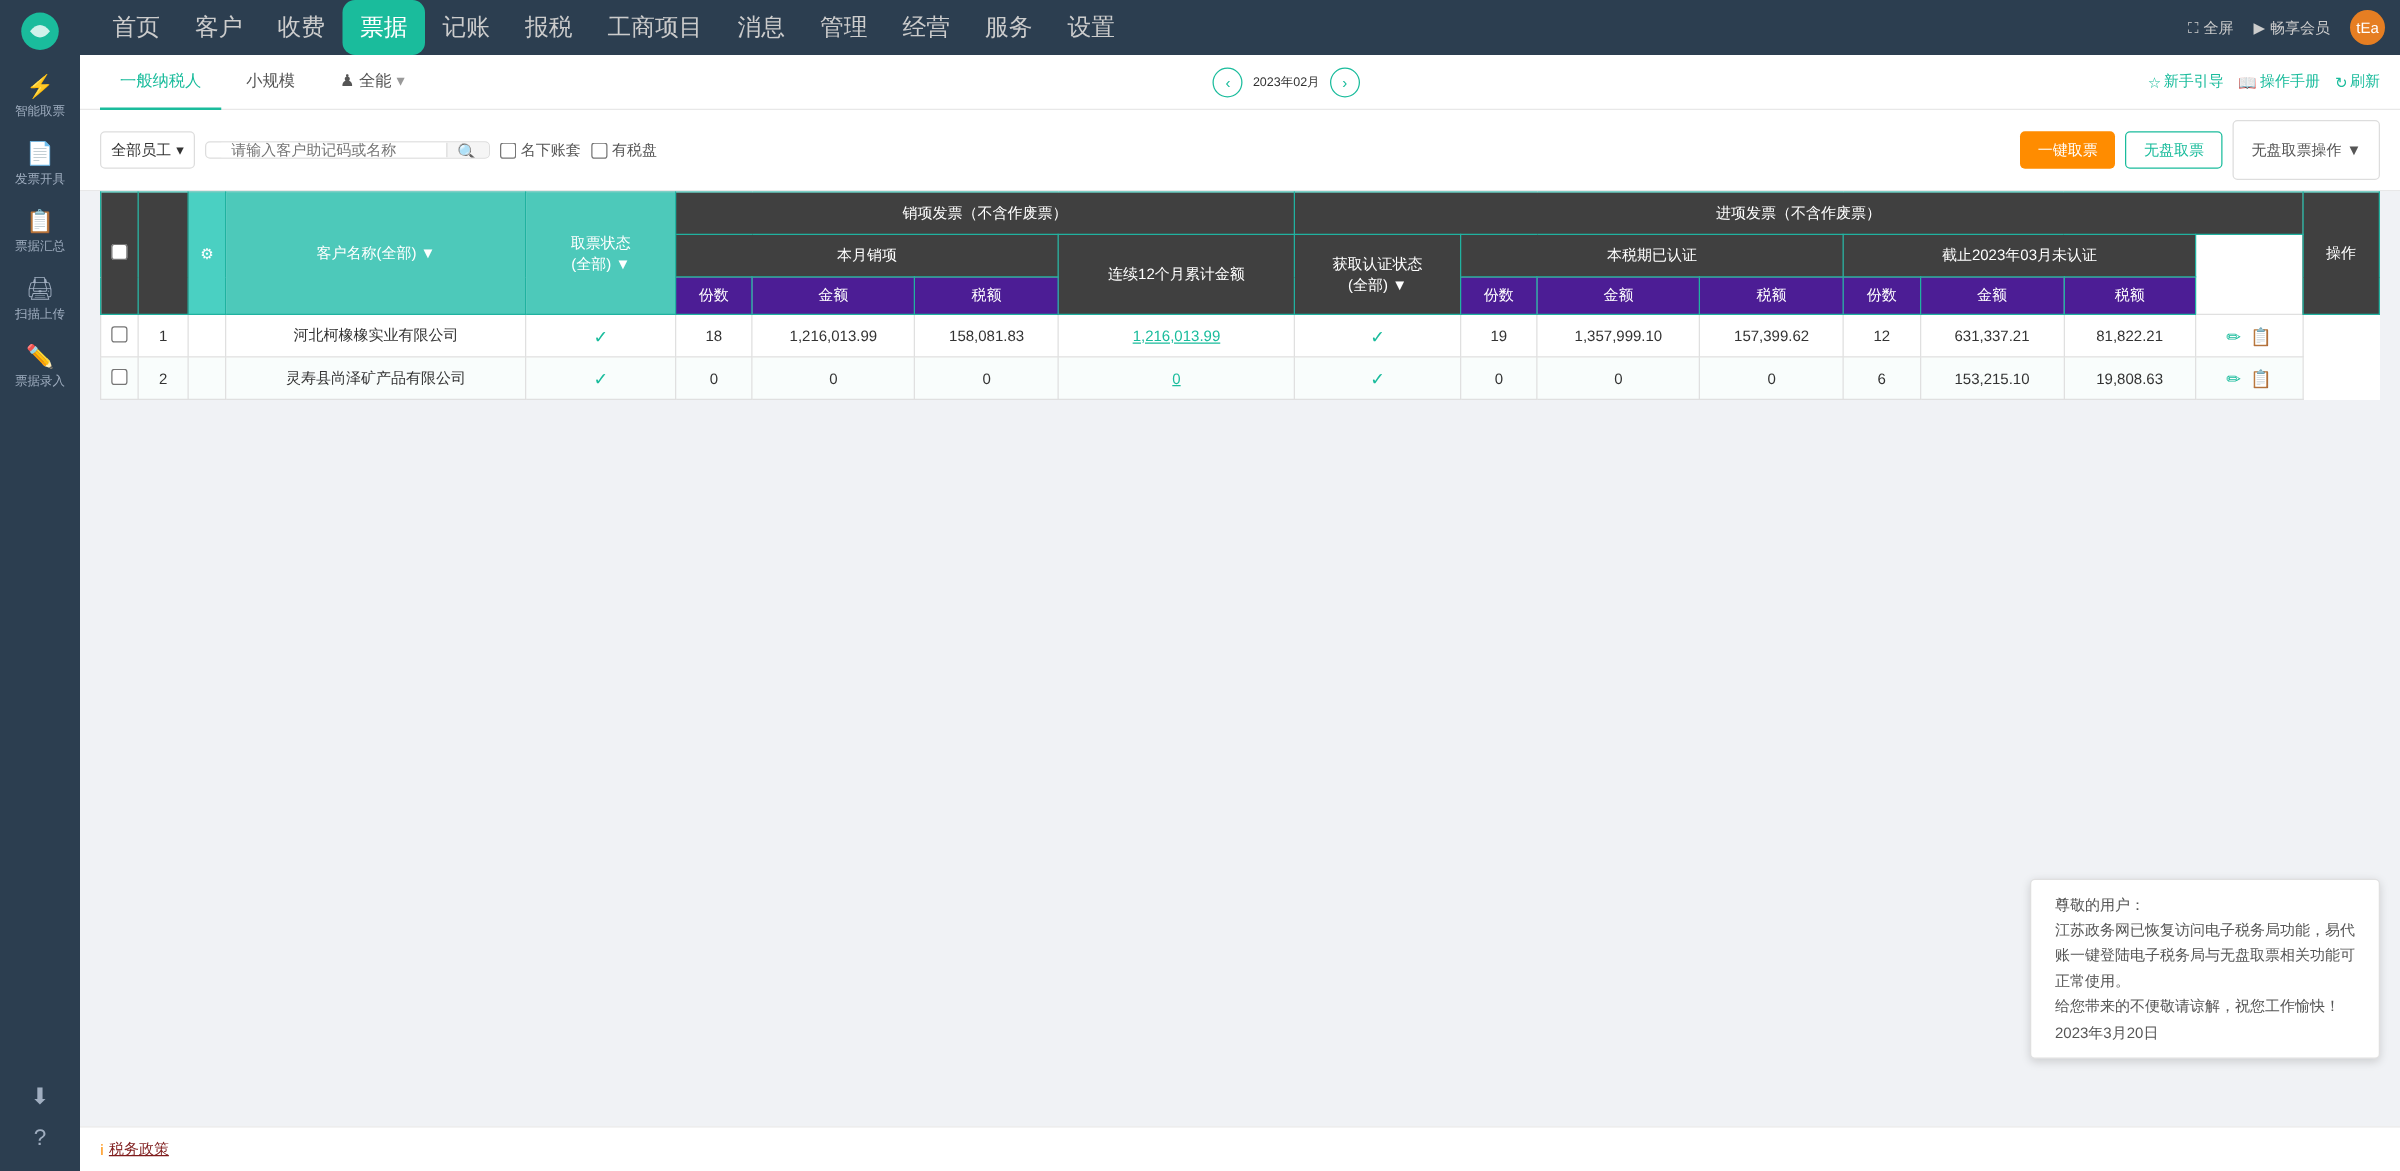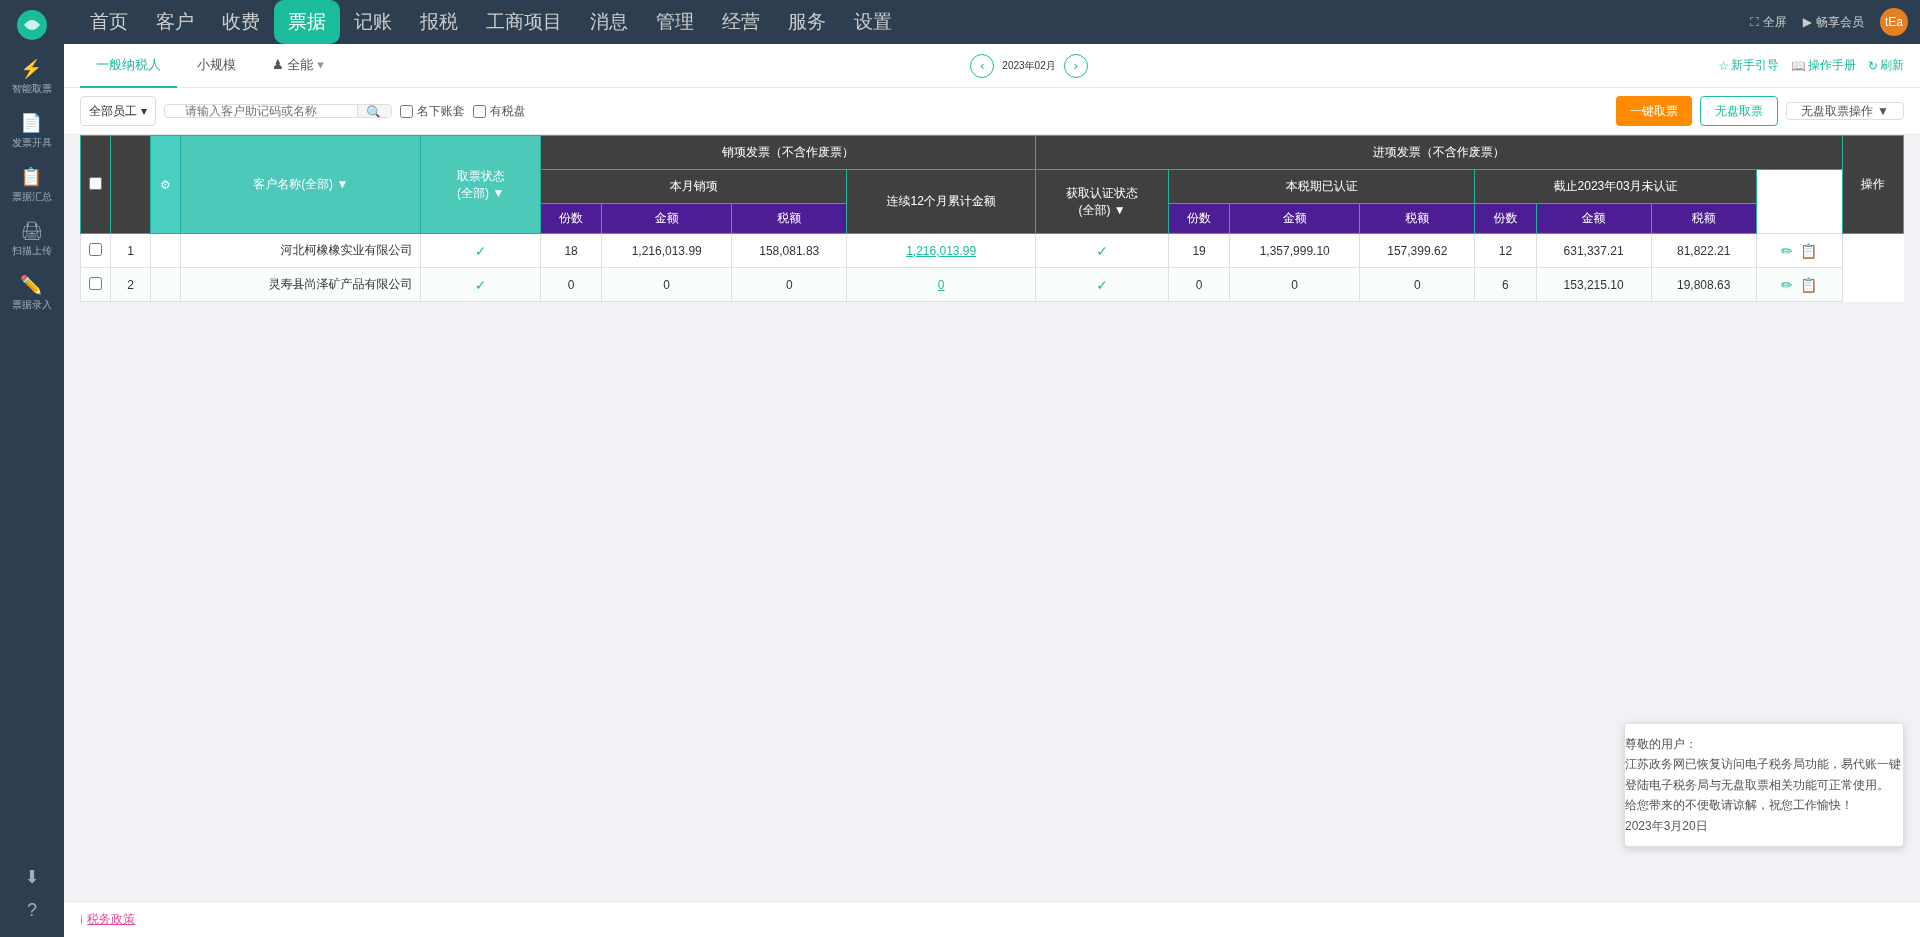--- a/index.html
+++ b/index.html
@@ -233,21 +233,21 @@
       height: 30px;
       cursor: pointer;
       font-size: 12px;
     }
     .btn-default {
       background: #fff;
       color: #555;
       border: 1px solid #ddd;
       border-radius: 4px;
       padding: 0 14px;
-      height: 18px;
+      height: 48px;
       cursor: pointer;
       font-size: 12px;
     }
     .btn-outline-teal {
       background: #fff;
       color: #1abc9c;
       border: 1px solid #1abc9c;
       border-radius: 4px;
       padding: 0 14px;
       height: 30px;
@@ -293,21 +293,21 @@
     }
     .th-left { background: #4ad0c2 !important; }
     tbody tr:nth-child(even) { background: #f9fdfc; }
     tbody td {
       padding: 8px 8px;
       border: 1px solid #e0e0e0;
       font-size: 12px;
       color: #333;
       text-align: center;
     }
-    td.text-left { text-align: right; }
+    td.text-left { text-align: center; }
     td.link { color: #1abc9c; text-decoration: underline; cursor: pointer; }
     .check-icon { color: #1abc9c; font-size: 14px; }
     .action-icon { color: #1abc9c; cursor: pointer; font-size: 14px; margin: 0 2px; }
     .th-rownum { width: 40px; }
     .th-check { width: 30px; }
     .th-gear { width: 30px; }
 
     
     .notification-popup {
       position: fixed;
@@ -325,41 +325,41 @@
       padding: 8px 12px;
       font-size: 13px;
       font-weight: bold;
       color: #333;
       display: flex;
       justify-content: space-between;
       align-items: center;
       border-bottom: 1px solid #e0e0e0;
     }
     .notification-body {
-      padding: 10px 0;
+      padding: 10px 19px;
       font-size: 12px;
       color: #555;
       line-height: 1.7;
       max-height: 160px;
       overflow-y: auto;
     }
     .close-btn { cursor: pointer; color: #999; font-size: 14px; }
 
     
     .bottom-bar {
       height: 36px;
       background: #fff;
       display: flex;
       align-items: center;
       padding: 0 16px;
       border-top: 1px solid #e8e8e8;
       flex-shrink: 0;
       gap: 4px;
     }
-    .tax-policy-link { color: #ec4899; font-size: 12px; cursor: pointer; text-decoration: underline; }
+    .tax-policy-link { color: #7f1d1d; font-size: 12px; cursor: pointer; text-decoration: underline; }
     .info-icon { color: #ff8c00; font-size: 12px; }
   </style>
 </head>
 <body>
 
 <div class="sidebar">
   <div class="sidebar-logo">
     <svg viewBox="0 0 32 32" fill="none">
       <circle cx="16" cy="16" r="15" fill="#1abc9c"></circle>
       <path d="M8 16 Q16 6 24 16 Q16 26 8 16Z" fill="#fff" opacity="0.8"></path>

